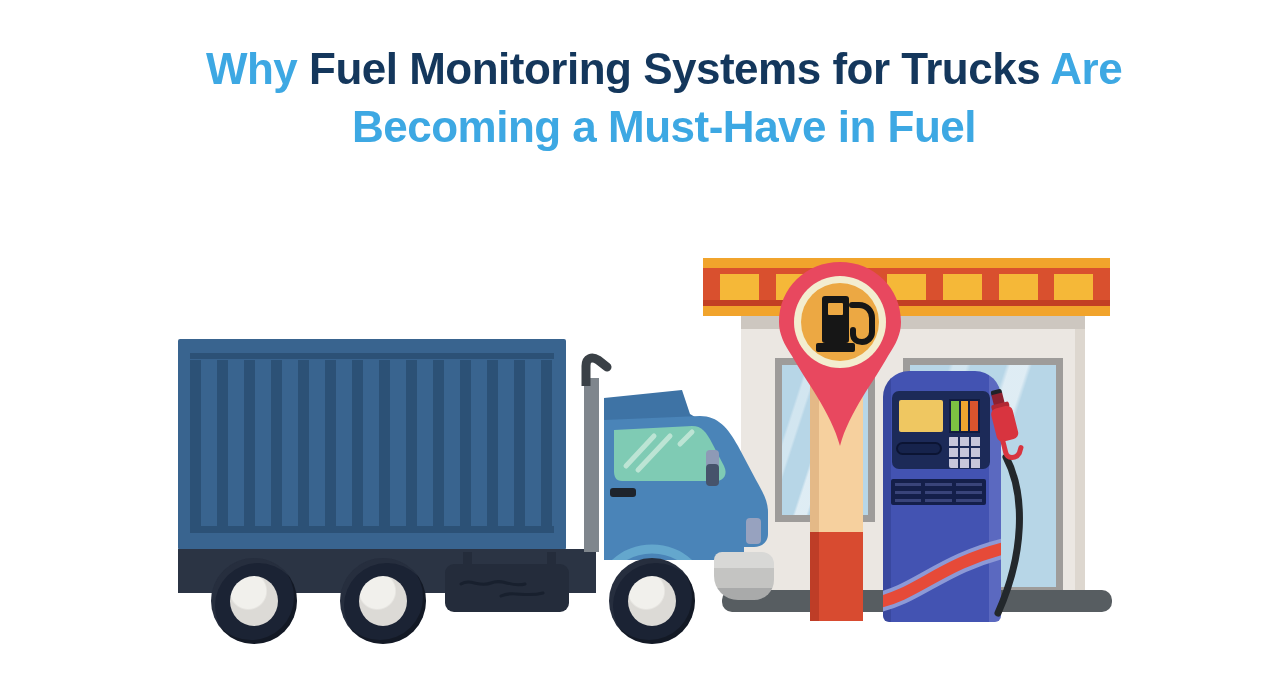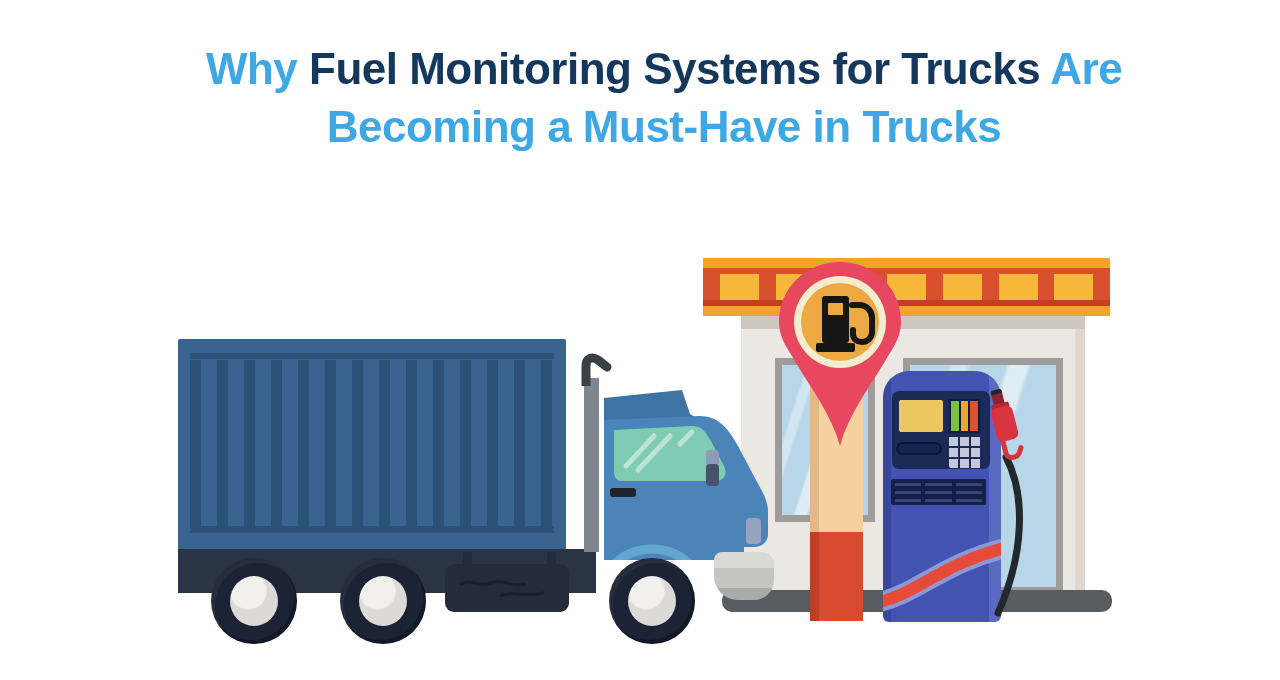--- a/index.html
+++ b/index.html
@@ -71,21 +71,21 @@
   .bumper{left:714px;top:552px;width:60px;height:48px;border-radius:8px 12px 20px 24px;
     background:linear-gradient(180deg,#D8D8D6 0 34%,#C4C4C2 34% 76%,#A9AAAA 76%);}
 </style>
 </head>
 <body>
 
 <div class="canvas">
 
   <div class="title">
     <div><span class="t-accent">Why</span><span class="t-dark"> Fuel Monitoring Systems for Trucks</span><span class="t-accent"> Are</span></div>
-    <div><span class="t-accent">Becoming a Must-Have in Trucks</span></div>
+    <div><span class="t-accent">Becoming a Must-Have in Fuel</span></div>
   </div>
 
   <div class="abs wall"></div>
   <div class="abs wall-shadow"></div>
   <div class="abs wall-edge"></div>
   <div class="abs window window-left"></div>
   <div class="abs window window-right"></div>
   <div class="abs sidewalk"></div>
 
   <div class="abs canopy">

